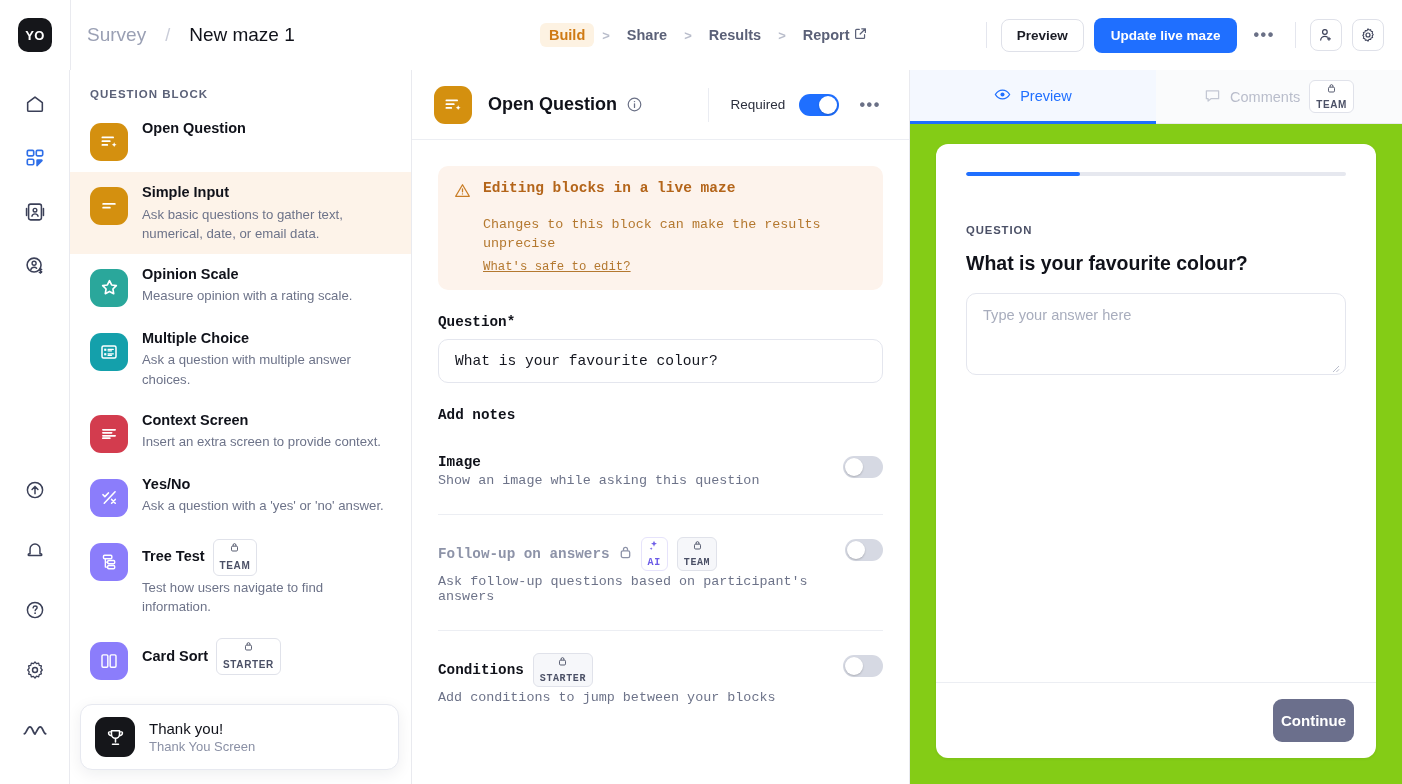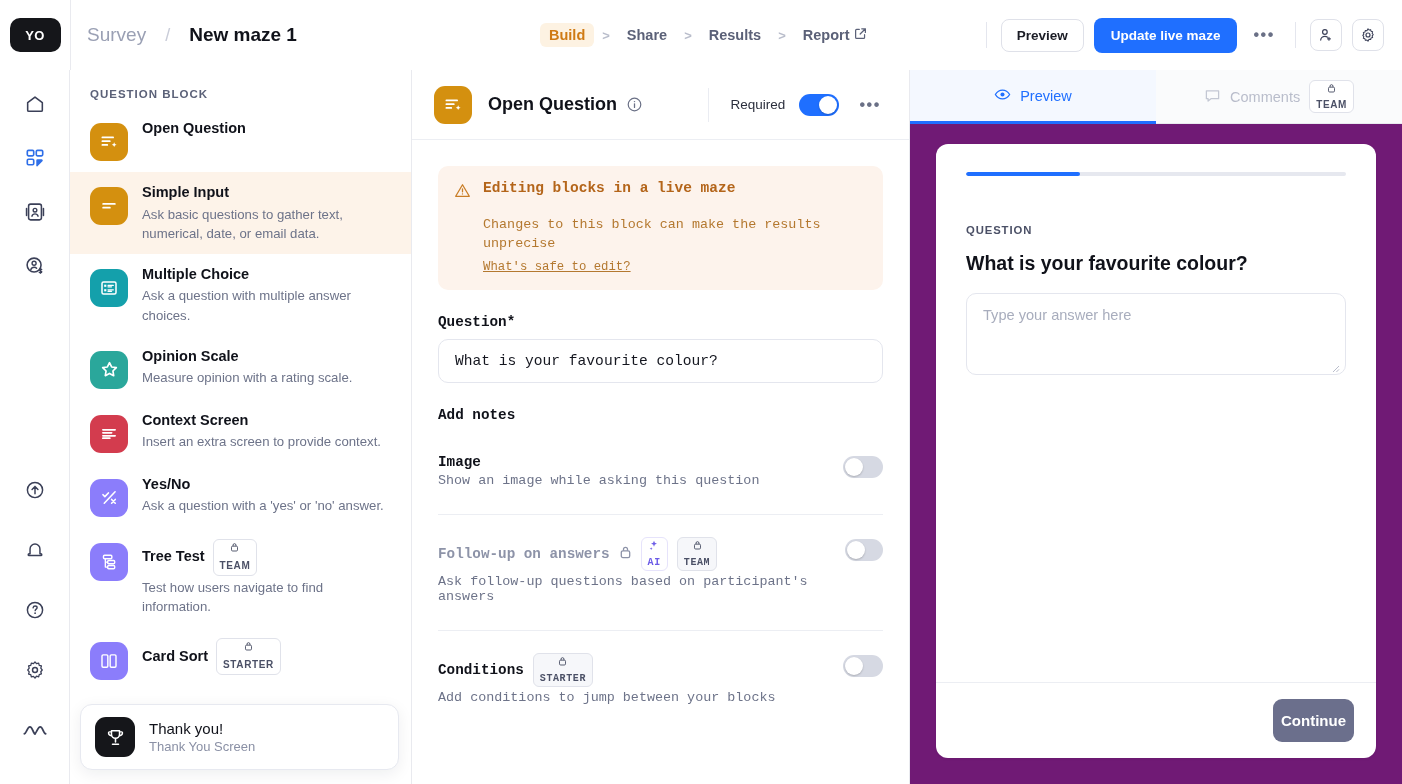--- a/index.html
+++ b/index.html
@@ -14,29 +14,29 @@
 
   
   .topbar {
     height: 70px; min-height: 70px;
     display: flex; align-items: center;
     background: #fff;
     position: relative; z-index: 20;
   }
   .logo-wrap { width: 70px; display: flex; align-items: center; justify-content: center; }
   .logo {
-    width: 51px; height: 34px; border-radius: 10px; background: #15161a;
+    width: 34px; height: 34px; border-radius: 10px; background: #15161a;
     color: #fff; font-size: 13px; font-weight: 700; letter-spacing: .3px;
     display: flex; align-items: center; justify-content: center;
   }
   .topbar-divider-v { width: 1px; height: 70px; background: #e9eaef; }
   .breadcrumb { display: flex; align-items: baseline; gap: 19px; padding-left: 16px; }
   .bc-parent { font-size: 19px; color: #9aa0b4; font-weight: 400; }
   .bc-sep { font-size: 18px; color: #c9ccd8; }
-  .bc-current { font-size: 19px; color: #10121a; font-weight: 700; }
+  .bc-current { font-size: 19px; color: #10121a; font-weight: 400; }
 
   .steps { position: absolute; left: 540px; top: 0; height: 70px; display: flex; align-items: center; gap: 4px; }
   .step { font-size: 14.5px; font-weight: 700; color: #5b6178; padding: 4px 9px; border-radius: 6px; }
   .step.active { color: #cf7a14; background: #fdf2e2; }
   .step-sep { color: #b9bdcb; font-size: 13px; font-weight: 700; padding: 0 4px; }
   .step-ext { display: inline-flex; align-items: center; gap: 5px; }
 
   .top-actions { margin-left: auto; display: flex; align-items: center; gap: 10px; padding-right: 18px; }
   .btn {
     font-family: "Liberation Sans", sans-serif;
@@ -141,21 +141,21 @@
 
   
   .preview-panel { width: 492px; min-width: 492px; display: flex; flex-direction: column; background: #fff; }
   .prev-tabs { height: 54px; min-height: 54px; display: flex; }
   .prev-tab {
     flex: 1; display: flex; align-items: center; justify-content: center; gap: 9px;
     font-size: 14.5px; font-weight: 400; cursor: pointer; border-bottom: 1px solid #e9eaef;
   }
   .prev-tab.active { color: #1f6fff; background: #f4f8ff; border-bottom: 3px solid #1f6fff; }
   .prev-tab.inactive { color: #b9bdcb; background: #fafbfc; }
-  .prev-stage { flex: 1; background: #701a75; padding: 20px 26px 26px 26px; display: flex; }
+  .prev-stage { flex: 1; background: #84cc16; padding: 20px 26px 26px 26px; display: flex; }
   .prev-card {
     flex: 1; background: #fff; border-radius: 12px; box-shadow: 0 1px 3px rgba(20,22,40,.07);
     display: flex; flex-direction: column; overflow: hidden;
   }
   .prev-inner { padding: 28px 30px 0 30px; flex: 1; }
   .progress { height: 4px; border-radius: 3px; background: #e6e8ef; overflow: hidden; }
   .progress-fill { height: 100%; background: #1f6fff; border-radius: 3px; }
   .prev-kicker { font-size: 11.3px; font-weight: 700; letter-spacing: .9px; color: #4b5066; margin-top: 48px; }
   .prev-q { font-size: 19.5px; font-weight: 700; color: #10121a; margin-top: 16px; }
   .prev-answer {
@@ -324,47 +324,47 @@
             </div>
             <div class="block-texts">
               <div class="block-name">
                 <span>Simple Input</span>
               </div>
               <div class="block-desc">Ask basic questions to gather text, numerical, date, or email data.</div>
             </div>
           </div>
 
           <div class="block-row">
+            <div class="block-ico" style="background:#2aa79b">
+              <svg width="21" height="21" viewBox="0 0 24 24" fill="none">
+                <path d="M12 4.2l2.4 4.9 5.4.8-3.9 3.8.9 5.4-4.8-2.6-4.8 2.6.9-5.4-3.9-3.8 5.4-.8L12 4.2z" stroke="#fff" stroke-width="1.9" stroke-linejoin="round"></path>
+              </svg>
+            </div>
+            <div class="block-texts">
+              <div class="block-name">
+                <span>Opinion Scale</span>
+              </div>
+              <div class="block-desc">Measure opinion with a rating scale.</div>
+            </div>
+          </div>
+
+          <div class="block-row">
             <div class="block-ico" style="background:#14a0ab">
               <svg width="20" height="20" viewBox="0 0 24 24" fill="none">
                 <rect x="3.6" y="4.8" width="16.8" height="14.4" rx="1.8" stroke="#fff" stroke-width="1.8"></rect>
                 <rect x="6.2" y="8" width="2.6" height="2.6" fill="#fff"></rect>
                 <rect x="6.2" y="13.4" width="2.6" height="2.6" fill="#fff"></rect>
                 <path d="M10.8 8.8h6.4M10.8 10.6h4.2M10.8 14.2h6.4M10.8 16h4.2" stroke="#fff" stroke-width="1.5" stroke-linecap="round"></path>
               </svg>
             </div>
             <div class="block-texts">
               <div class="block-name">
                 <span>Multiple Choice</span>
               </div>
               <div class="block-desc">Ask a question with multiple answer choices.</div>
-            </div>
-          </div>
-
-          <div class="block-row">
-            <div class="block-ico" style="background:#2aa79b">
-              <svg width="21" height="21" viewBox="0 0 24 24" fill="none">
-                <path d="M12 4.2l2.4 4.9 5.4.8-3.9 3.8.9 5.4-4.8-2.6-4.8 2.6.9-5.4-3.9-3.8 5.4-.8L12 4.2z" stroke="#fff" stroke-width="1.9" stroke-linejoin="round"></path>
-              </svg>
-            </div>
-            <div class="block-texts">
-              <div class="block-name">
-                <span>Opinion Scale</span>
-              </div>
-              <div class="block-desc">Measure opinion with a rating scale.</div>
             </div>
           </div>
 
           <div class="block-row">
             <div class="block-ico" style="background:#d33c4e">
               <svg width="20" height="20" viewBox="0 0 24 24" fill="none">
                 <path d="M4.6 7h14.8M4.6 10.6h10.6M4.6 14.2h14.8M4.6 17h8.4" stroke="#fff" stroke-width="2" stroke-linecap="round"></path>
               </svg>
             </div>
             <div class="block-texts">

